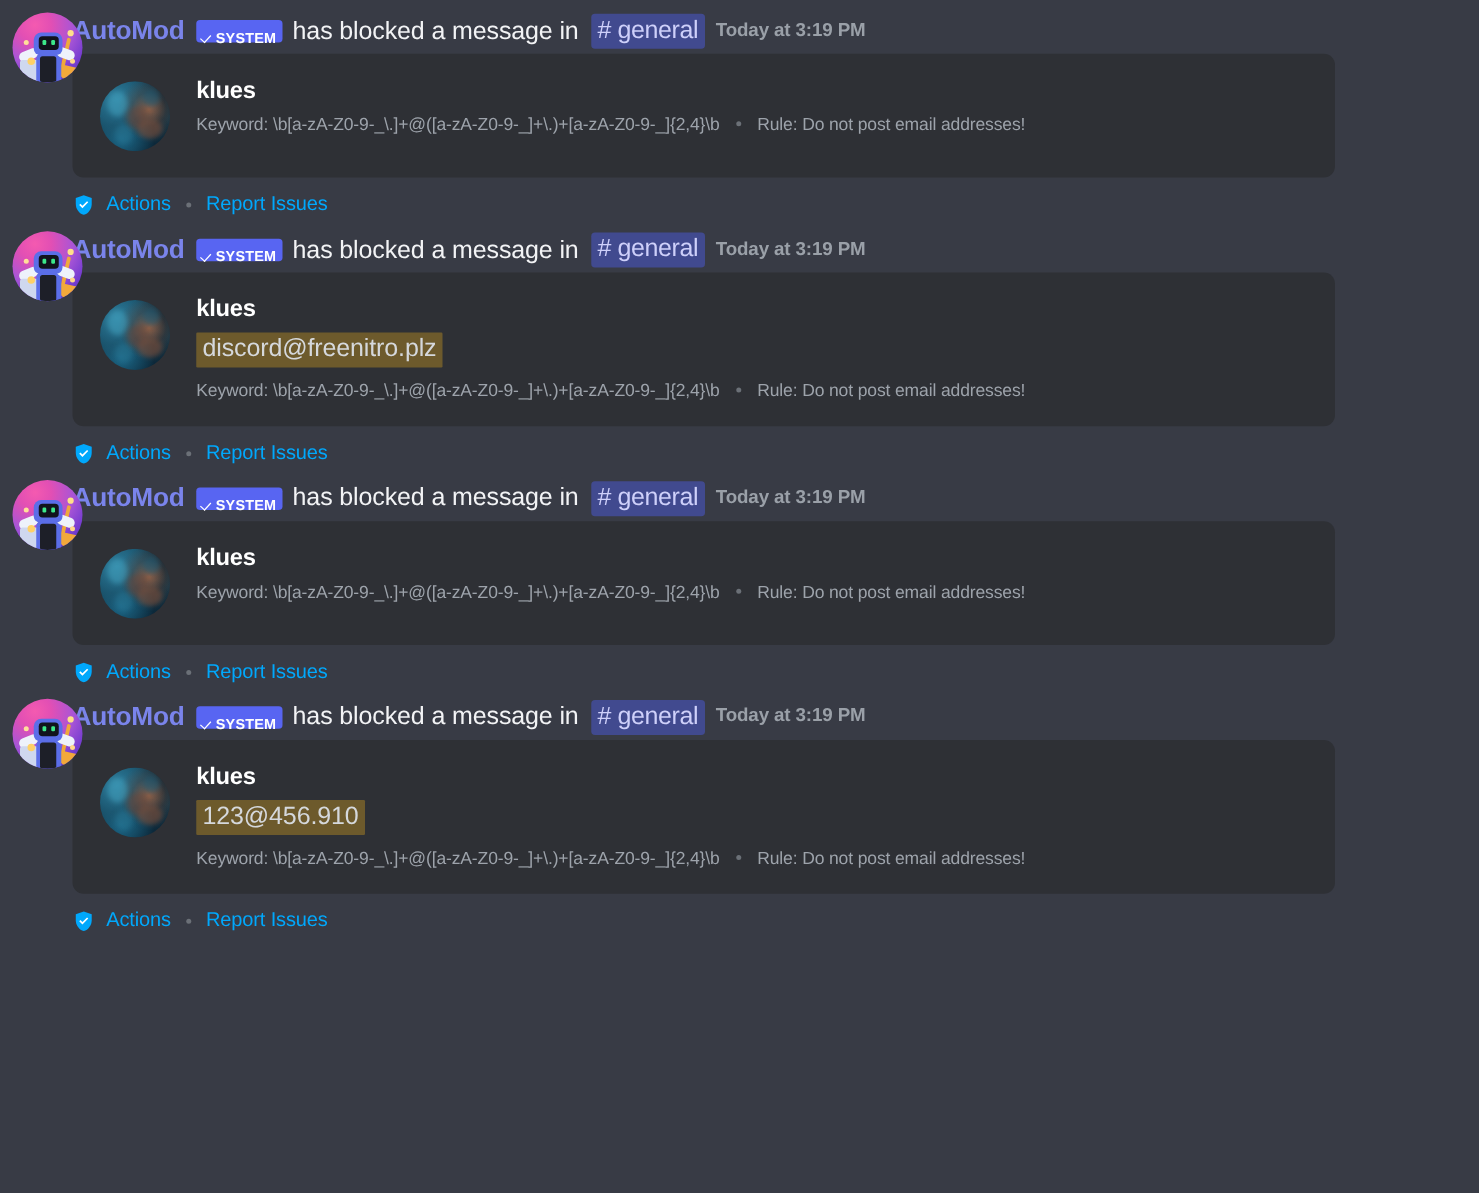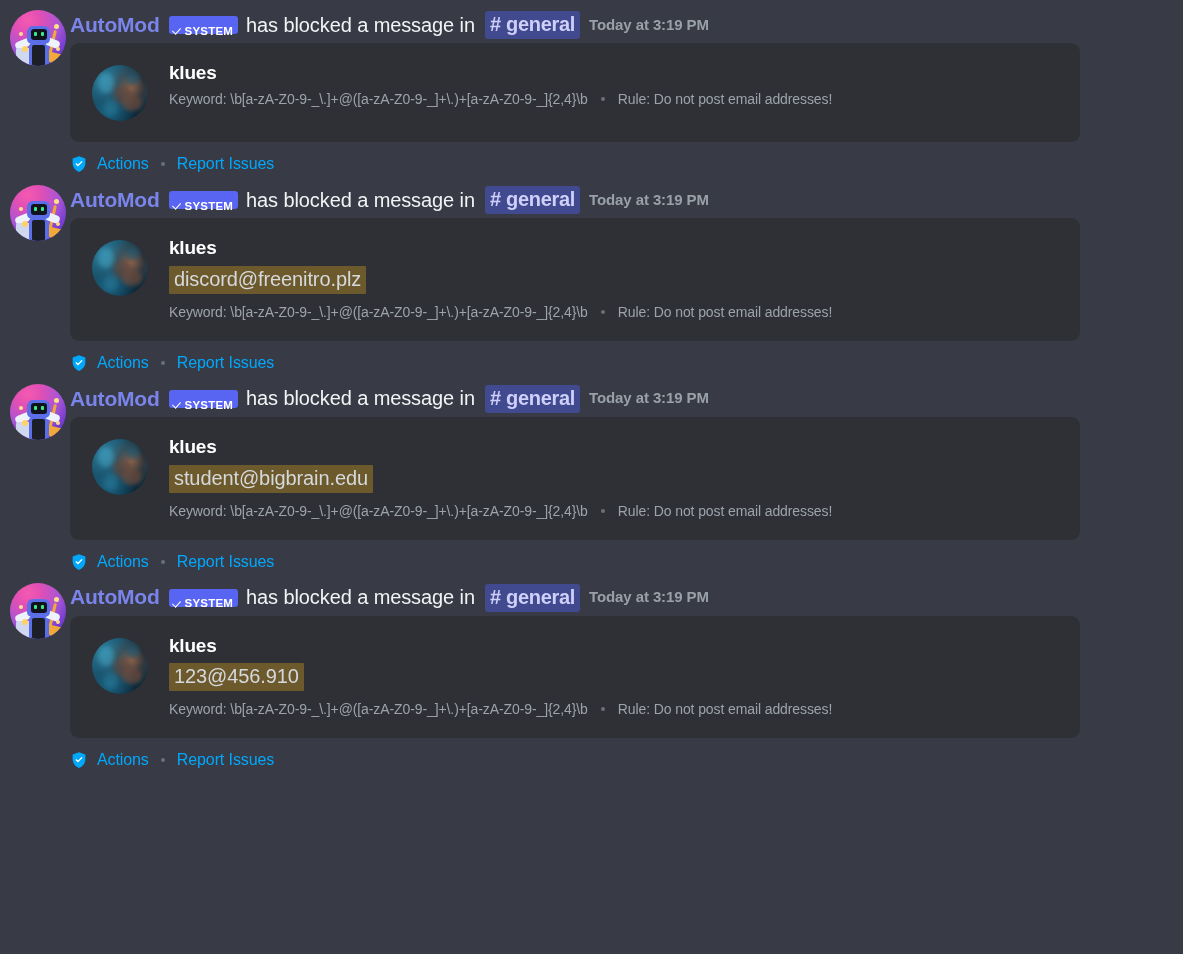--- a/index.html
+++ b/index.html
@@ -22,21 +22,20 @@
   
   .automod-entry {
     position: relative;
     padding: 0 0 0 0;
   }
 
   .entry-inner {
     display: flex;
     align-items: flex-start;
     padding-top: 11px;
-    gap: 12px;
   }
 
   
   .bot-avatar-wrap {
     width: 40px;
     flex: 0 0 40px;
     margin-left: 18px;
     margin-top: 11px;
   }
 
@@ -197,21 +196,21 @@
     color: #f2f3f5;
     font-size: 20px;
     letter-spacing: -0.1px;
   }
 
   .channel-pill {
     display: inline-block;
     background: #414a8f;
     color: #ced0fa;
     font-size: 20px;
-    font-weight: 700;
+    font-weight: 400;
     border-radius: 3px;
     padding: 1px 5px 2px 5px;
     margin-left: 10px;
     margin-right: 9px;
     letter-spacing: -0.3px;
   }
 
   .timestamp {
     color: #9aa0a8;
     font-size: 15px;
@@ -510,21 +509,20 @@
         <div class="embed-card">
           <div class="user-avatar">
             <span class="blob b1"></span>
             <span class="blob b4"></span>
             <span class="blob b3"></span>
             <span class="blob b5"></span>
             <span class="blob b2"></span>
           </div>
           <div class="embed-content">
             <div class="embed-username">klues</div>
-            <div><span class="blocked-content">student@bigbrain.edu</span></div>
             <div class="meta-line">
               <span>Keyword: \b[a-zA-Z0-9-_\.]+@([a-zA-Z0-9-_]+\.)+[a-zA-Z0-9-_]{2,4}\b</span>
               <span class="meta-sep"></span>
               <span>Rule: Do not post email addresses!</span>
             </div>
           </div>
         </div>
 
         <div class="actions-row">
           <svg class="shield-icon" viewBox="0 0 24 24">

